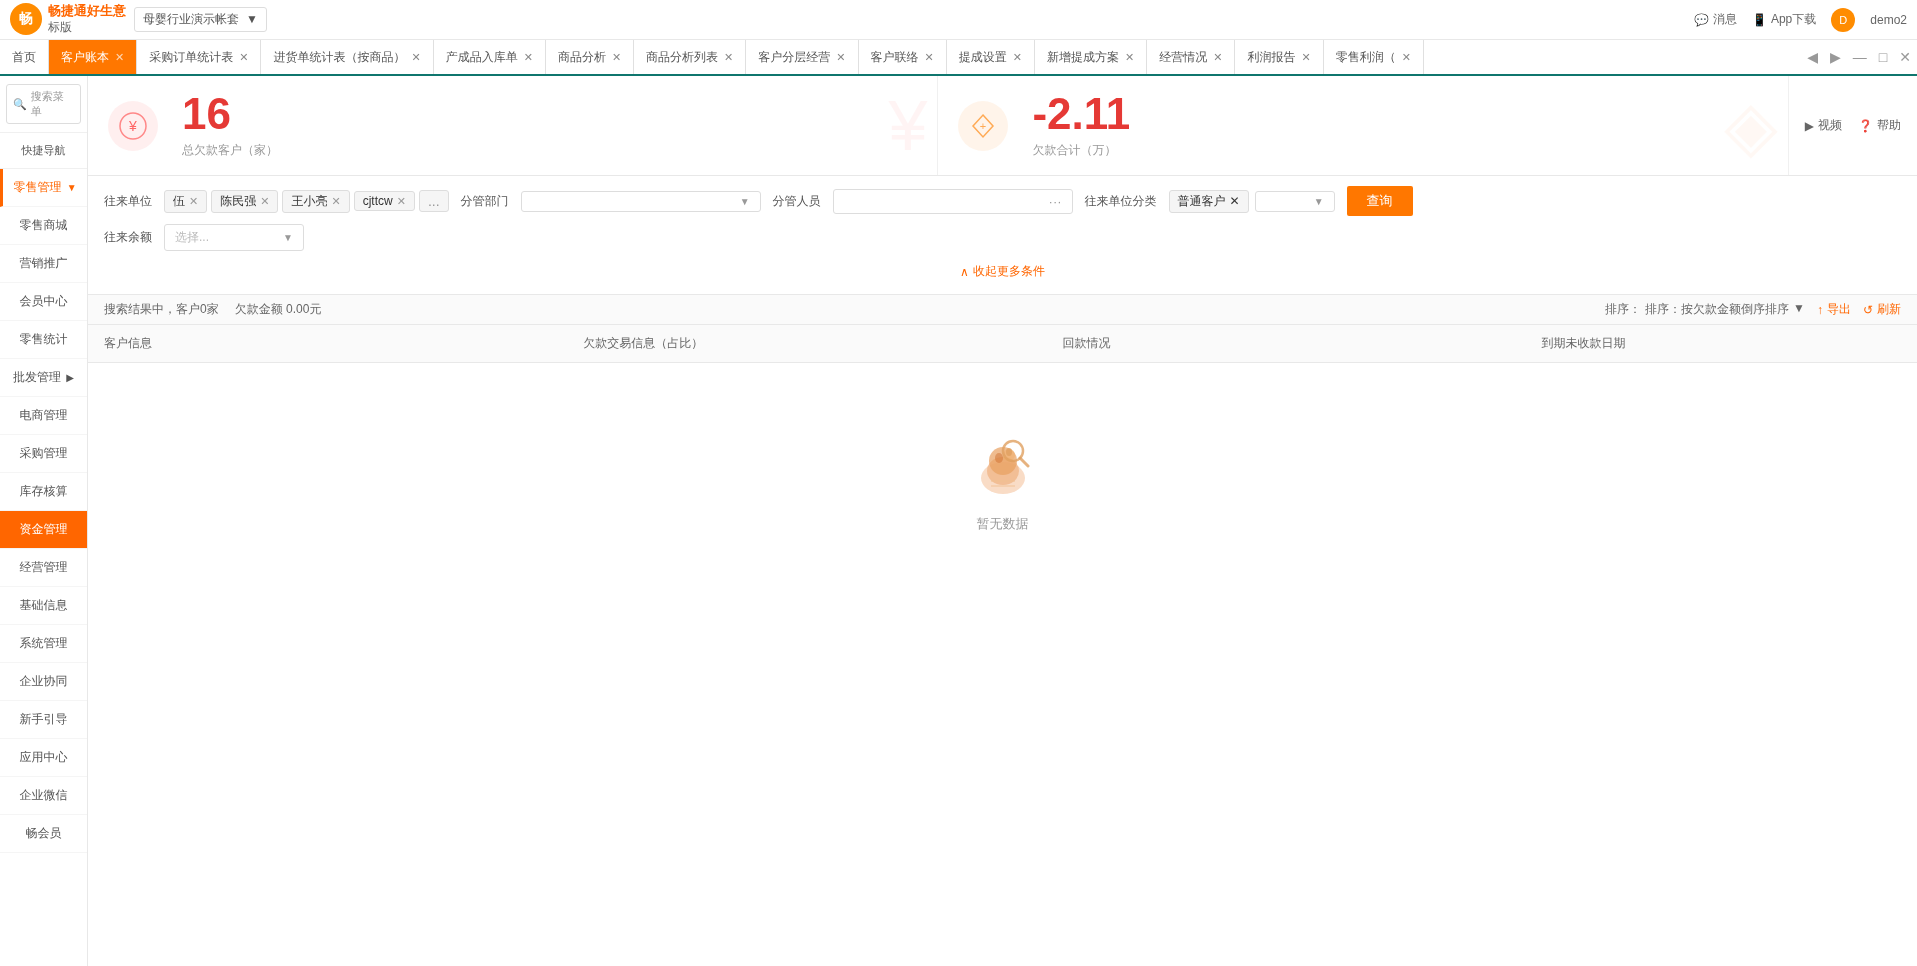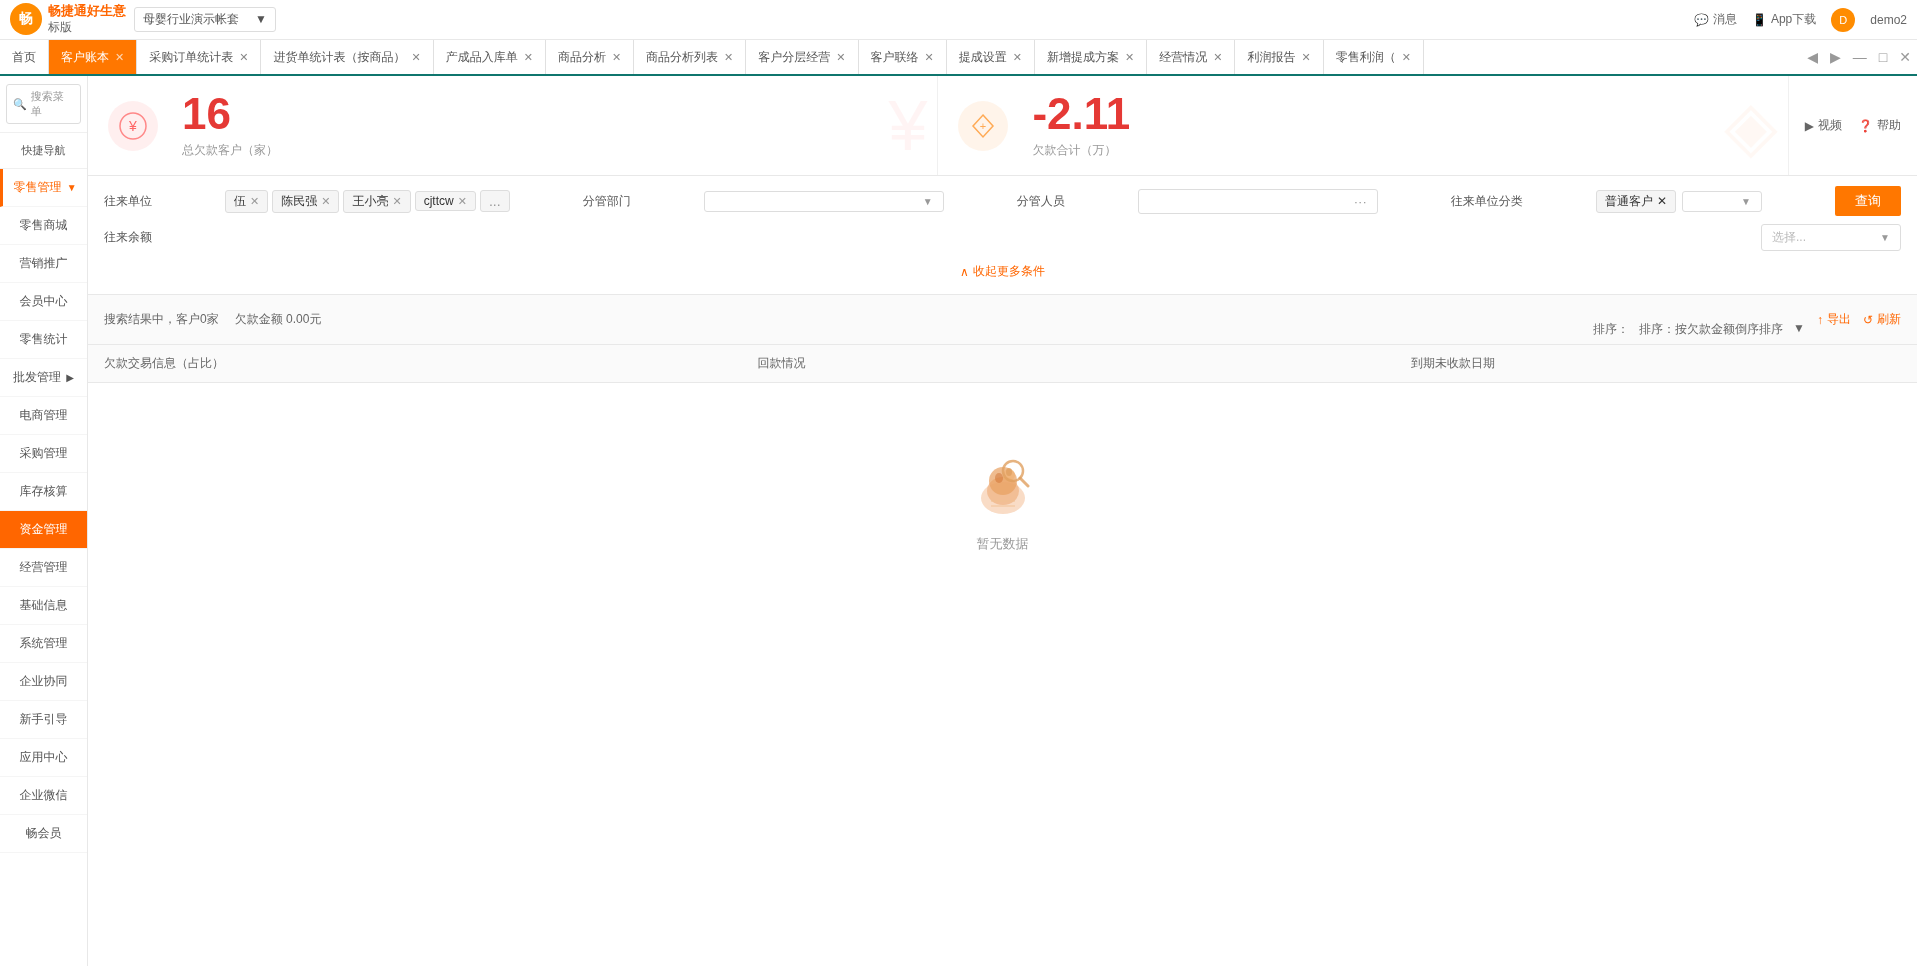--- a/index.html
+++ b/index.html
@@ -5,21 +5,21 @@
     * { margin: 0; padding: 0; box-sizing: border-box; }
     body { font-family: 'Microsoft YaHei', Arial, sans-serif; font-size: 13px; background: #f5f5f5; color: #333; overflow-x: hidden; }
 
     
     .top-bar { display: flex; align-items: center; background: #fff; height: 40px; padding: 0 10px; border-bottom: 1px solid #e8e8e8; justify-content: space-between; }
     .top-bar-left { display: flex; align-items: center; gap: 8px; }
     .logo-area { display: flex; align-items: center; gap: 6px; }
     .logo-icon { width: 32px; height: 32px; background: #ff8c00; border-radius: 50%; display: flex; align-items: center; justify-content: center; color: #fff; font-size: 14px; font-weight: bold; }
     .logo-text { font-size: 12px; color: #666; line-height: 1.3; }
     .logo-text .brand { color: #ff6600; font-weight: bold; font-size: 13px; }
-    .workspace-selector { display: flex; align-items: center; gap: 16px; border: 1px solid #ddd; border-radius: 3px; padding: 3px 8px; cursor: pointer; font-size: 12px; color: #555; }
+    .workspace-selector { display: flex; align-items: center; gap: 7px; border: 1px solid #ddd; border-radius: 3px; padding: 3px 8px; cursor: pointer; font-size: 12px; color: #555; }
     .top-bar-right { display: flex; align-items: center; gap: 15px; font-size: 12px; color: #666; }
     .top-bar-right .msg-icon, .top-bar-right .app-icon { display: flex; align-items: center; gap: 4px; cursor: pointer; }
     .avatar { width: 24px; height: 24px; border-radius: 50%; background: #ff8c00; display: flex; align-items: center; justify-content: center; color: #fff; font-size: 11px; }
 
     
     .nav-tabs { display: flex; align-items: center; background: #fff; border-bottom: 2px solid #0f766e; height: 36px; overflow: hidden; }
     .nav-tab { display: flex; align-items: center; padding: 0 12px; height: 36px; font-size: 12px; white-space: nowrap; cursor: pointer; border-right: 1px solid #e0e0e0; color: #555; position: relative; flex-shrink: 0; }
     .nav-tab.active { background: #ff7700; color: #fff; }
     .nav-tab .close-x { margin-left: 6px; font-size: 11px; opacity: 0.7; }
     .nav-tab.home { color: #555; }
@@ -55,38 +55,38 @@
     .stat-info { margin-left: 12px; }
     .stat-card .icon-circle { width: 50px; height: 50px; border-radius: 50%; display: flex; align-items: center; justify-content: center; margin-right: 12px; font-size: 24px; }
     .stat-card .icon-circle.pink { background: rgba(255,100,100,0.1); color: #ff6666; }
     .stat-card .icon-circle.orange { background: rgba(255,150,50,0.1); color: #ff9933; }
     .stat-card .icon-circle.blue { background: rgba(100,160,255,0.1); color: #66aaff; }
     .header-actions { display: flex; align-items: center; padding: 0 16px; gap: 16px; }
     .header-action-btn { display: flex; align-items: center; gap: 4px; font-size: 12px; color: #666; cursor: pointer; }
 
     
     .filter-bar { background: #fff; padding: 10px 16px; border-bottom: 1px solid #e8e8e8; }
-    .filter-row { display: flex; align-items: center; gap: 12px; flex-wrap: wrap; margin-bottom: 8px; justify-content: space-between; }
+    .filter-row { display: flex; align-items: center; gap: 12px; flex-wrap: wrap; margin-bottom: 8px; }
     .filter-row:last-child { margin-bottom: 0; }
     .filter-label { font-size: 12px; color: #555; white-space: nowrap; flex-shrink: 0; }
     .filter-tags { display: flex; align-items: center; gap: 4px; flex-wrap: wrap; }
     .filter-tag { display: flex; align-items: center; gap: 4px; background: #f5f5f5; border: 1px solid #ddd; border-radius: 3px; padding: 2px 8px; font-size: 12px; color: #333; }
     .filter-tag .tag-close { cursor: pointer; color: #999; font-size: 11px; }
     .filter-tag .tag-more { cursor: pointer; color: #999; font-size: 14px; }
     .filter-select { display: flex; align-items: center; border: 1px solid #ddd; border-radius: 3px; padding: 4px 10px; min-width: 140px; cursor: pointer; font-size: 12px; color: #555; background: #fff; gap: 6px; }
     .filter-select .sel-arrow { margin-left: auto; color: #999; font-size: 10px; }
     .filter-select-wide { min-width: 240px; }
     .collapse-btn { display: flex; align-items: center; gap: 4px; color: #ff6600; font-size: 12px; cursor: pointer; margin: 4px auto; }
     .query-btn { background: #ff7700; color: #fff; border: none; border-radius: 2px; padding: 6px 20px; font-size: 13px; cursor: pointer; }
 
     
     .results-bar { display: flex; align-items: center; justify-content: space-between; background: #fafafa; border-bottom: 1px solid #e8e8e8; padding: 6px 16px; font-size: 12px; color: #666; }
     .results-bar-left { display: flex; gap: 16px; }
     .results-bar-right { display: flex; align-items: center; gap: 12px; }
-    .results-bar-right .sort-select { display: flex; align-items: flex-start; gap: 10px; cursor: pointer; margin-top: 20px; }
+    .results-bar-right .sort-select { display: flex; align-items: flex-start; gap: 4px; cursor: pointer; }
     .action-btn-sm { display: flex; align-items: center; gap: 4px; cursor: pointer; color: #ff6600; font-size: 12px; }
 
     
     .data-table { flex: 1; overflow-y: auto; background: #fff; }
     .table-header { display: flex; align-items: center; padding: 10px 16px; border-bottom: 1px solid #e8e8e8; background: #fafafa; font-size: 12px; color: #666; font-weight: 500; }
     .table-col-customer { flex: 2; }
     .table-col-debt { flex: 2; }
     .table-col-payment { flex: 2; }
     .table-col-date { flex: 1.5; }
 
@@ -389,20 +389,21 @@
         </div>
         <div class="action-btn-sm">
           <span>↺</span>
           <span>刷新</span>
         </div>
       </div>
     </div>
 
     <div class="data-table">
       <div class="table-header">
+        <div class="table-col-customer">客户信息</div>
         <div class="table-col-debt">欠款交易信息（占比）</div>
         <div class="table-col-payment">回款情况</div>
         <div class="table-col-date">到期未收款日期</div>
       </div>
       <div class="table-body">
         <div class="empty-state">
           <div class="empty-icon">
             <svg width="80" height="80" viewBox="0 0 80 80">
 
               <ellipse cx="40" cy="55" rx="22" ry="16" fill="#f5c5a0" opacity="0.6"></ellipse>

